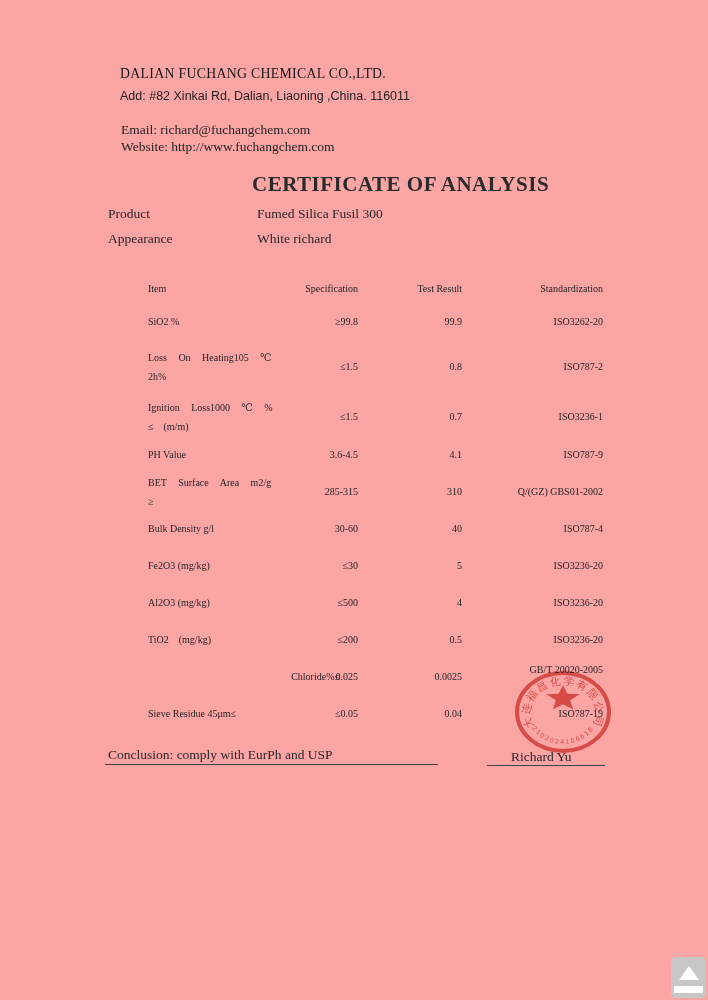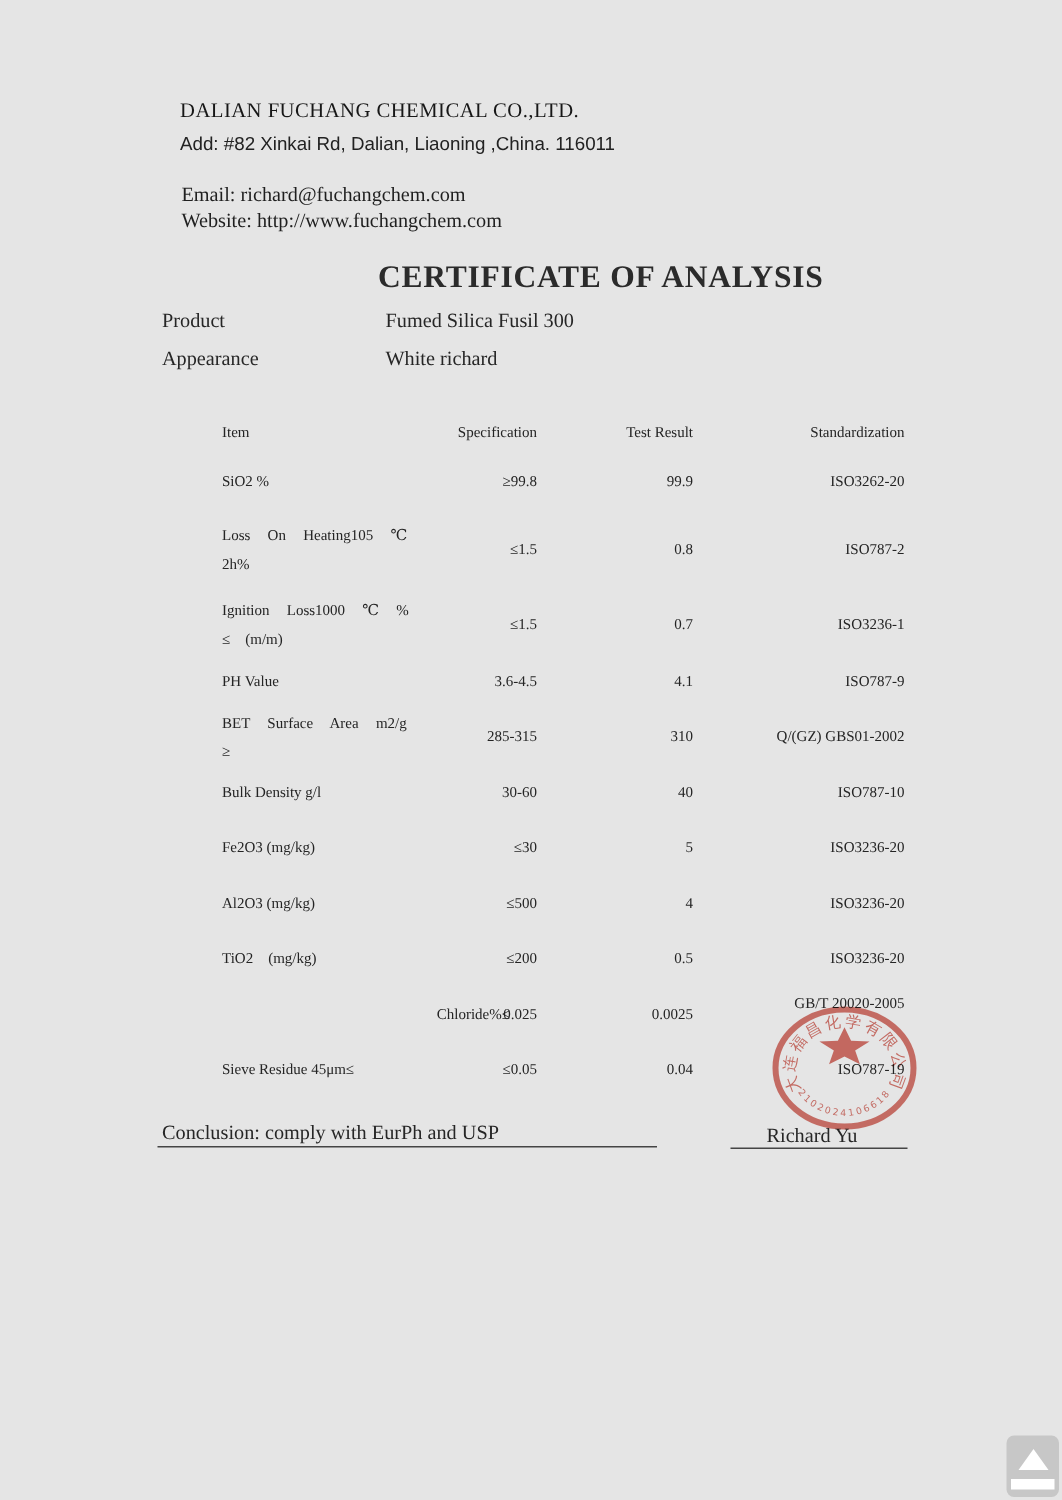--- a/index.html
+++ b/index.html
@@ -1,16 +1,16 @@
 <!DOCTYPE html>
 <html><head>
 <meta charset="utf-8">
 <style>
   html,body{margin:0;padding:0;background:#ffffff;}
-  .page{position:relative;width:708px;height:1000px;background:#e5e5e5;overflow:hidden;
+  .page{position:relative;width:708px;height:1000px;background:#fca5a5;overflow:hidden;
         font-family:"Liberation Serif","DejaVu Serif",serif;color:#2a2a2a;}
   .abs{position:absolute;}
   
   .h-serif{font-size:13.5px;color:#1f1f1f;white-space:pre;}
   .h-sans{font-family:"Liberation Sans","DejaVu Sans",sans-serif;font-size:12.5px;color:#222;white-space:pre;}
   .company{font-size:13.8px;letter-spacing:.3px;color:#171717;}
   
   .title{font-family:Liberation Serif, serif;font-weight:bold;
          font-size:21px;letter-spacing:.5px;color:#2b2b2b;white-space:nowrap;}
   
@@ -94,21 +94,21 @@
 ≥</div>
     <div class="c c2">285-315</div>
     <div class="c c3">310</div>
     <div class="c c4">Q/(GZ) GBS01-2002</div>
   </div>
 
   <div class="trow" style="top:520px">
     <div class="c c1">Bulk Density g/l</div>
     <div class="c c2">30-60</div>
     <div class="c c3">40</div>
-    <div class="c c4">ISO787-10</div>
+    <div class="c c4">ISO787-4</div>
   </div>
 
   <div class="trow" style="top:557px">
     <div class="c c1">Fe2O3 (mg/kg)</div>
     <div class="c c2">≤30</div>
     <div class="c c3">5</div>
     <div class="c c4">ISO3236-20</div>
   </div>
 
   <div class="trow" style="top:594px">

